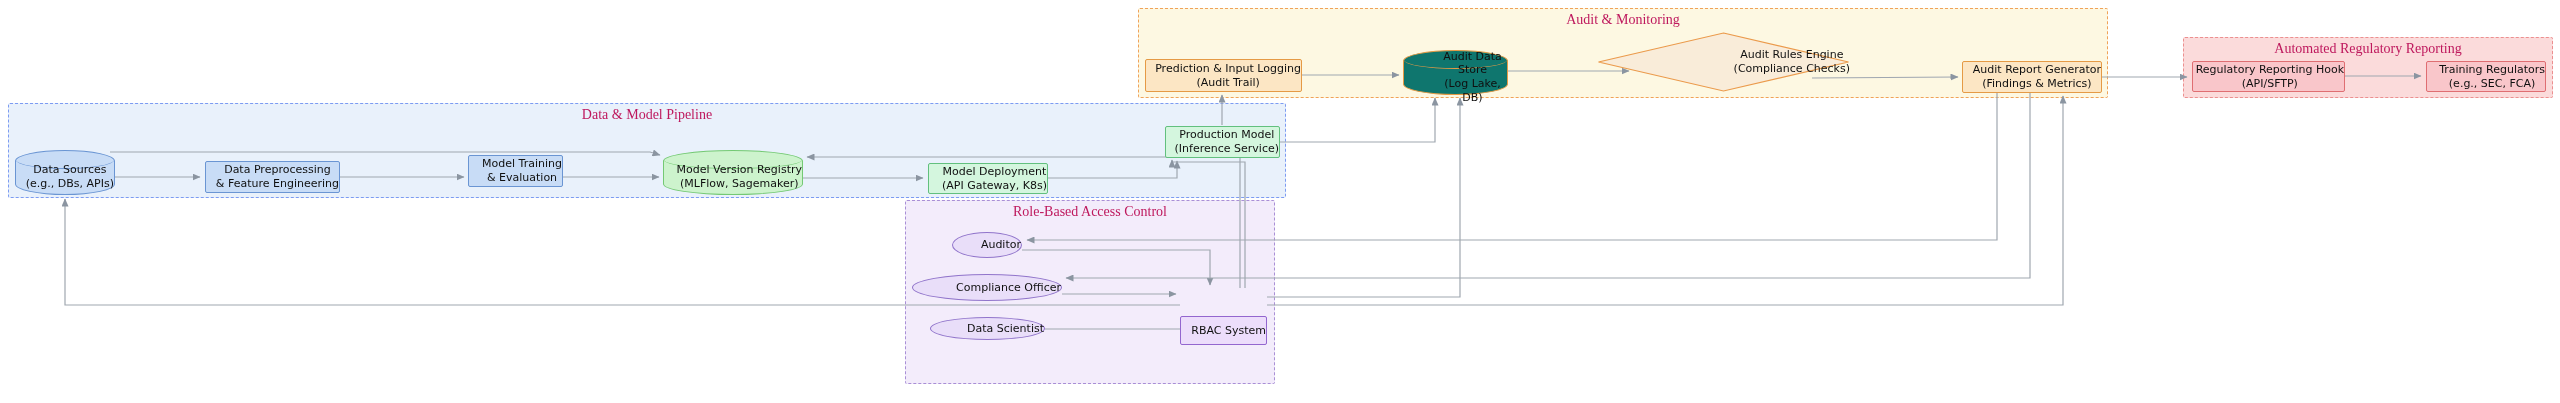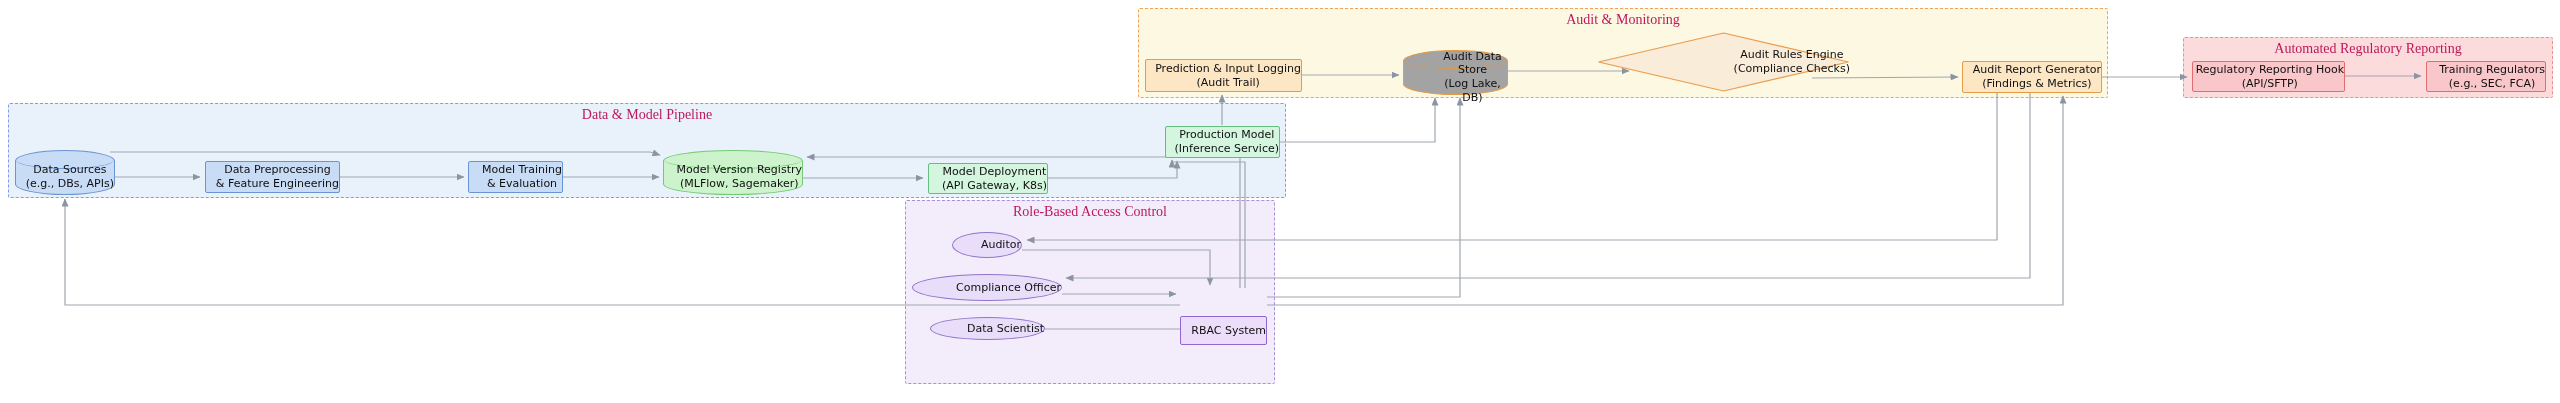--- a/index.html
+++ b/index.html
@@ -32,21 +32,21 @@
   .ellipse{border-radius:50%;background:#e9def9;border-color:#9175cb;}
 
   
   .cylinder{border-radius:50% 50% 50% 50% / 11px 11px 11px 11px;padding-top:9px;}
   .cylinder::before{content:"";position:absolute;top:0;left:0;right:0;height:17px;
                     border-radius:50%;border-bottom:1px solid;z-index:1;}
   .cyl-blue{background:#c8dcf6;border-color:#6a95d3;}
   .cyl-blue::before{border-bottom-color:#6a95d3;}
   .cyl-green{background:#cdf3cd;border-color:#74c974;}
   .cyl-green::before{border-bottom-color:#74c974;}
-  .cyl-orange{background:#a3a3a3;border-color:#e59a45;padding-left:34px;}
+  .cyl-orange{background:#0f766e;border-color:#e59a45;padding-left:34px;}
   .cyl-orange::before{border-bottom-color:#e59a45;}
 
   
   .diamond{background:transparent;border:none;}
   .diamond svg{position:absolute;left:0;top:0;width:100%;height:100%;z-index:1;}
 </style>
 </head>
 <body>
 
 <div class="canvas">
@@ -96,21 +96,21 @@
   </svg>
 
   <div class="node cylinder cyl-blue" style="left:15px;top:150px;width:100px;height:45px">
     <span class="lbl">Data Sources
 (e.g., DBs, APIs)</span>
   </div>
   <div class="node n-blue" style="left:205px;top:161px;width:135px;height:32px">
     <span class="lbl">Data Preprocessing
 &amp; Feature Engineering</span>
   </div>
-  <div class="node n-blue" style="left:468px;top:161px;width:95px;height:32px">
+  <div class="node n-blue" style="left:468px;top:155px;width:95px;height:32px">
     <span class="lbl">Model Training
 &amp; Evaluation</span>
   </div>
   <div class="node cylinder cyl-green" style="left:663px;top:150px;width:140px;height:45px">
     <span class="lbl">Model Version Registry
 (MLFlow, Sagemaker)</span>
   </div>
   <div class="node n-green" style="left:928px;top:163px;width:120px;height:31px">
     <span class="lbl">Model Deployment
 (API Gateway, K8s)</span>

